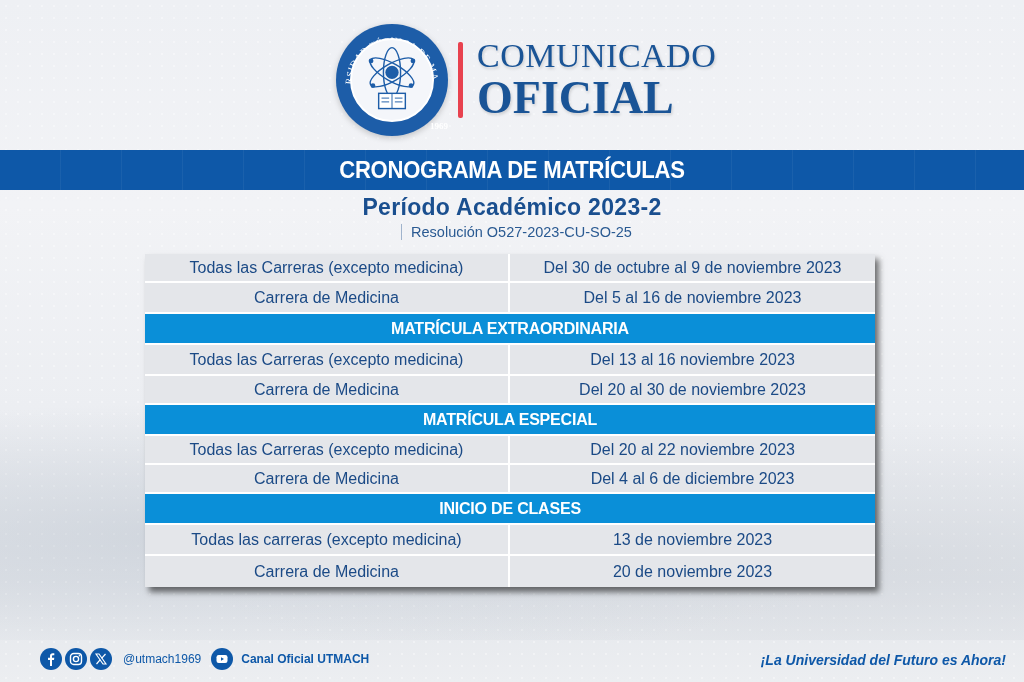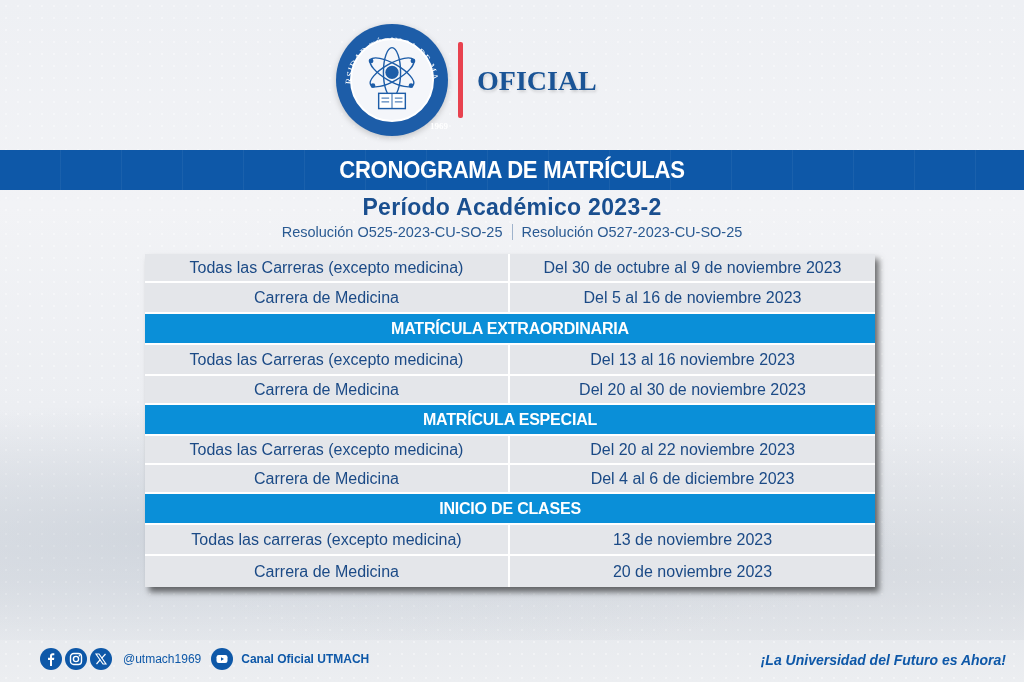--- a/index.html
+++ b/index.html
@@ -51,21 +51,21 @@
     width: 5px; height: 76px; background: #e8424f; border-radius: 2px;
     margin-left: 10px; margin-right: 14px;
   }
   .comunicado {
     font-family: "Liberation Serif", serif;
     color: #1a5496;
     line-height: 1;
     text-shadow: 1px 2px 3px rgba(0,0,0,0.15);
   }
   .comunicado .l1 { font-size: 34px; letter-spacing: 0.5px; }
-  .comunicado .l2 { font-size: 28px; font-weight: bold; margin-top: 2px; }
+  .comunicado .l2 { font-size: 46px; font-weight: bold; margin-top: 2px; }
 
   
   .banner {
     position: absolute; left: 0; top: 150px; width: 1024px; height: 40px;
     background: #0e58a8;
     overflow: hidden;
   }
   .banner-lines {
     position: absolute; inset: 0;
     background:
@@ -167,32 +167,32 @@
         <line x1="31" y1="61" x2="39" y2="61" stroke="#1d5da8" stroke-width="1"></line>
         <line x1="31" y1="65" x2="39" y2="65" stroke="#1d5da8" stroke-width="1"></line>
         <line x1="45" y1="61" x2="53" y2="61" stroke="#1d5da8" stroke-width="1"></line>
         <line x1="45" y1="65" x2="53" y2="65" stroke="#1d5da8" stroke-width="1"></line>
       </svg>
     </div>
     <div class="logo-year">1969</div>
   </div>
   <div class="red-bar"></div>
   <div class="comunicado">
+    <div class="l1">COMUNICADO</div>
     <div class="l2">OFICIAL</div>
   </div>
 </div>
 
 <div class="banner">
   <div class="banner-lines"></div>
   <div class="banner-title">CRONOGRAMA DE MATRÍCULAS</div>
 </div>
 
 <div class="periodo">Período Académico 2023-2</div>
 <div class="resoluciones">
-  <span>Resolución O525-2023-CU-SO-25</span>
   <span class="res-sep"></span>
   <span>Resolución O527-2023-CU-SO-25</span>
 </div>
 
 <div class="table">
 
   <div class="row">
     <div class="cell c1">Todas las Carreras (excepto medicina)</div>
     <div class="cell c2">Del 30 de octubre al 9 de noviembre 2023</div>
   </div>

